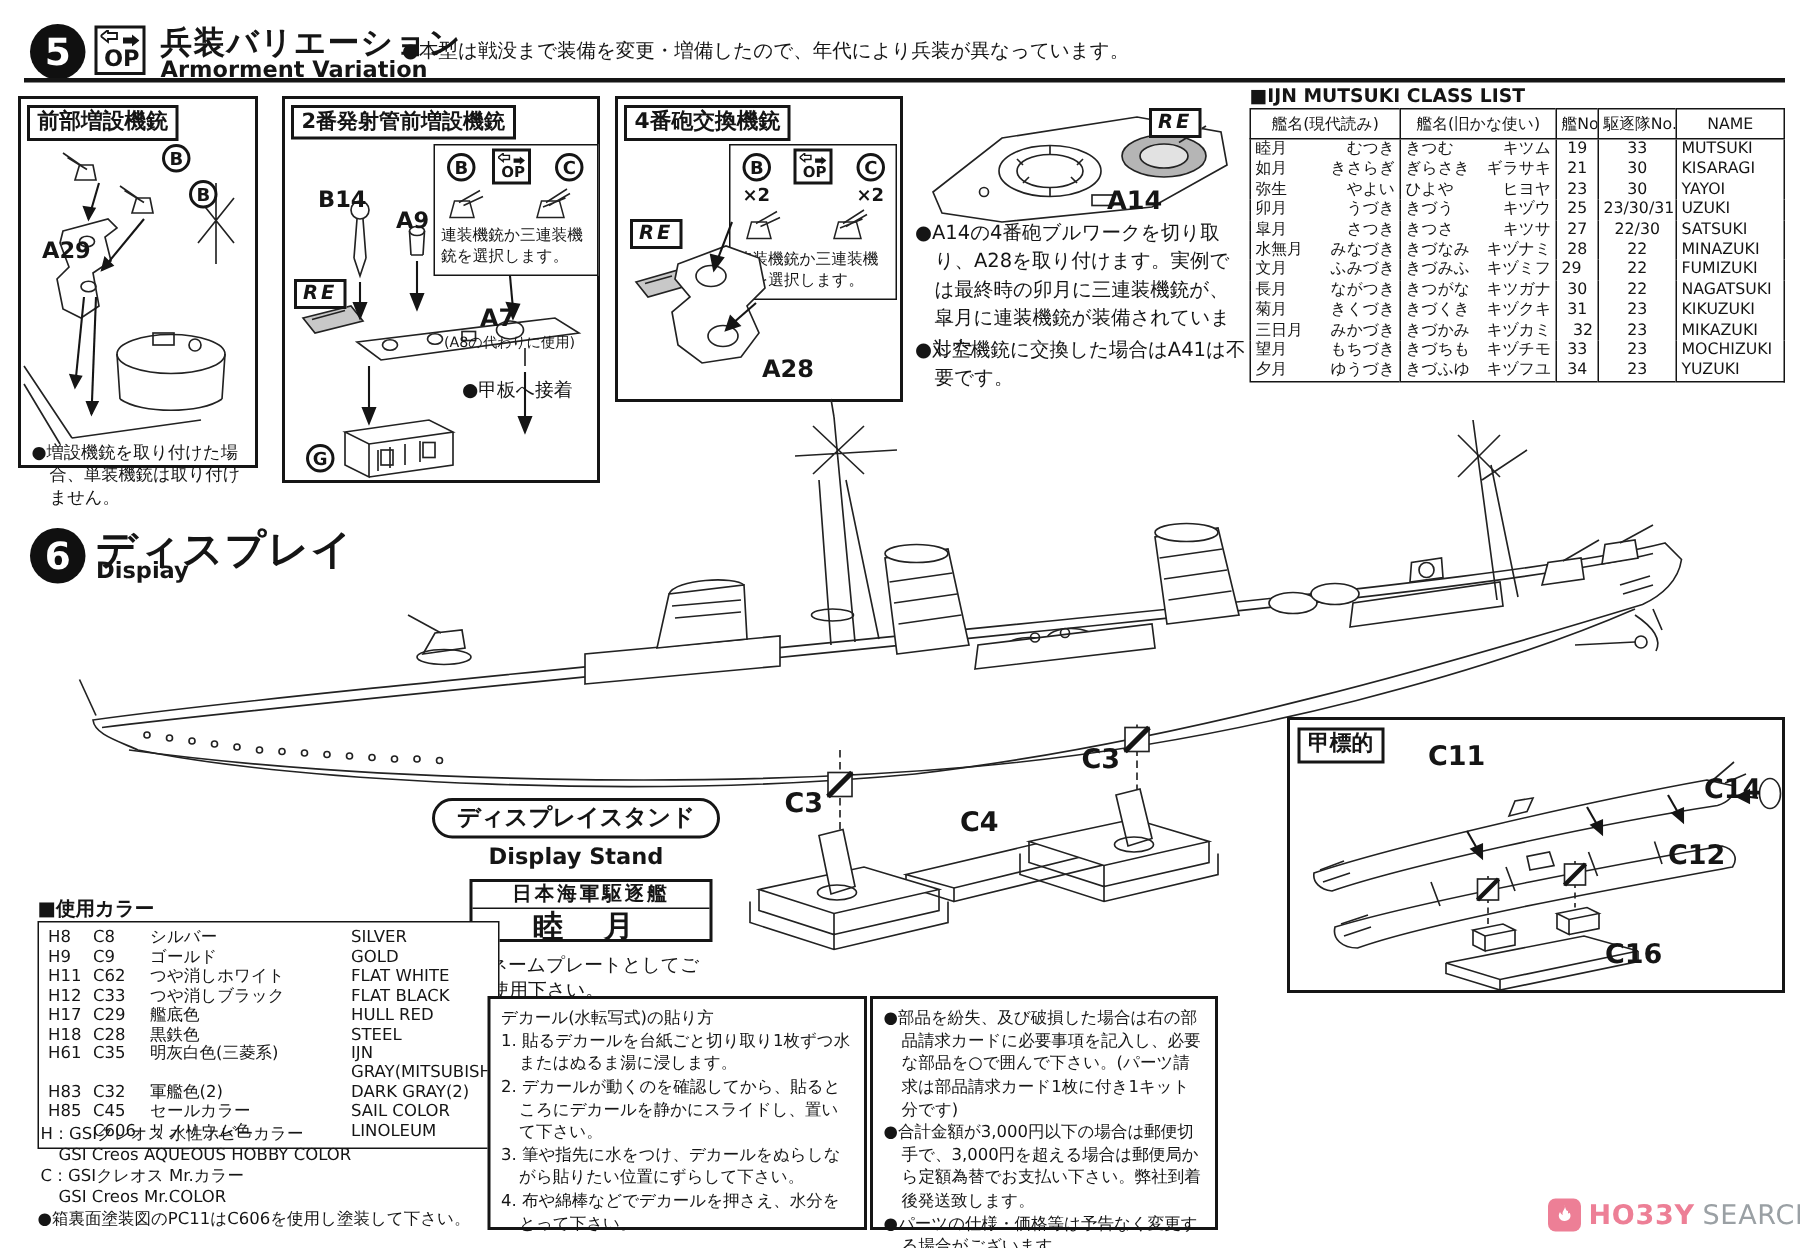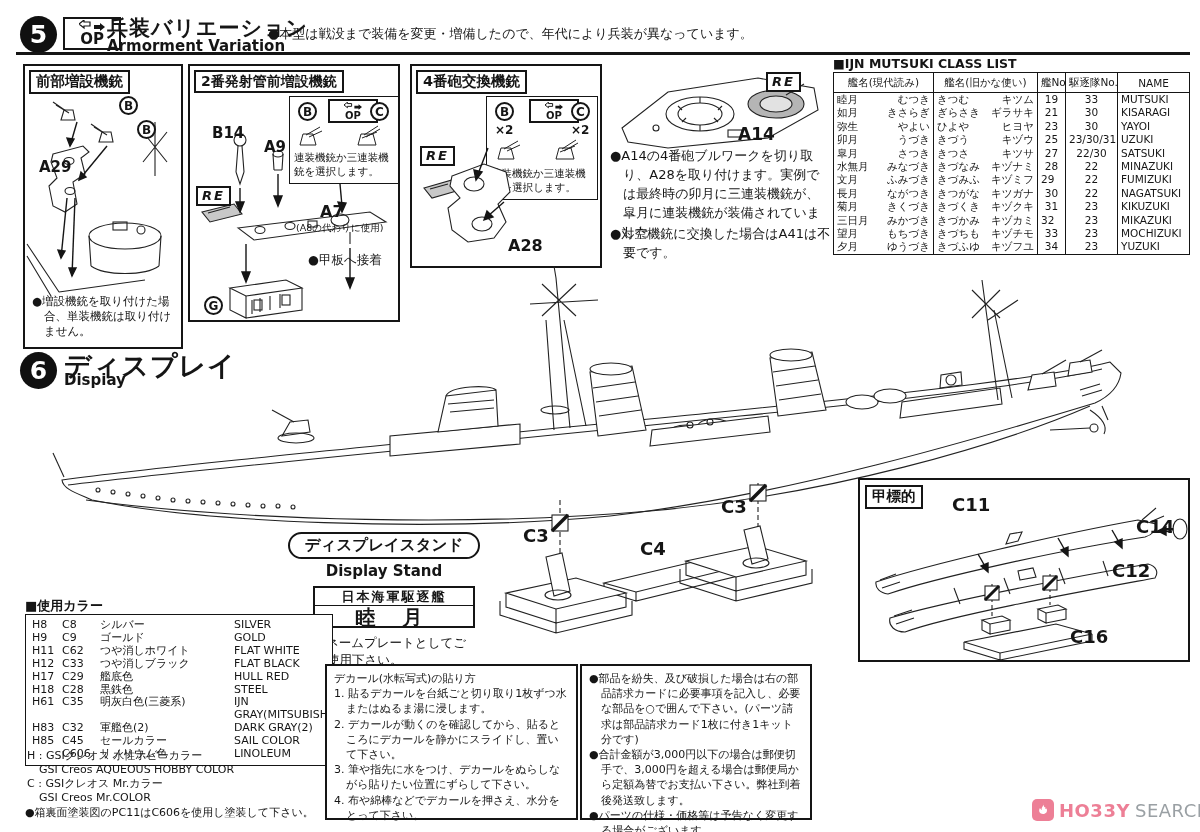--- a/index.html
+++ b/index.html
@@ -10,21 +10,21 @@
   .b{font-weight:700}
   .obox{border:2px solid #151515;background:#fff}
   .tab-title{border:2px solid #151515;background:#fff;font-weight:700;padding:0 5px;display:inline-block;line-height:1.35}
   .circle-num{width:37px;height:37px;border-radius:50%;background:#101010;color:#fff;
               font-weight:700;font-size:25px;display:flex;align-items:center;justify-content:center}
   .circ{width:19px;height:19px;border:2px solid #151515;border-radius:50%;background:#fff;
         display:inline-flex;align-items:center;justify-content:center;font-weight:700;font-size:12px}
   .re-box{border:2px solid #151515;background:#fff;font-weight:700;font-style:italic;
           font-size:13px;padding:0 4px;letter-spacing:2px;display:inline-block;line-height:1.25}
   .op-icon{border:2px solid #151515;background:#fff;display:inline-flex;flex-direction:column;
-           align-items:center;padding:1px 14px 0}
+           align-items:flex-end;padding:1px 2px 0}
   .op-txt{font-weight:700;font-size:10px;line-height:1.1}
   .op-lg .op-txt{font-size:15px}
   .jnote{font-size:11.5px;line-height:15px}
   .hang{padding-left:12px;text-indent:-12px}
   .selbox{border:1.5px solid #151515;background:#fff}
   .selnote{font-size:10.5px;line-height:13.5px}
   .qty{font-weight:700;font-size:12px;line-height:1}
   
   table.clist{border-collapse:collapse;table-layout:fixed;background:#fff;border:1.5px solid #151515;font-size:10.5px}
   table.clist th,table.clist td{border-left:1px solid #151515;padding:0 3px;white-space:nowrap;overflow:hidden;font-weight:400}
@@ -55,21 +55,21 @@
       <path d="M11 2 L5 2 L5 0 L0 4 L5 8 L5 6 L11 6 Z" fill="none" stroke="#151515" stroke-width="1.2"></path>
       <path d="M15 5 L21 5 L21 3 L26 7 L21 11 L21 9 L15 9 Z" fill="#151515"></path>
     </svg>
     <div class="op-txt">OP</div>
   </div>
   <div class="abs b" style="left:107px;top:14px;font-size:21px;letter-spacing:1px">兵装バリエーション</div>
   <div class="abs b" style="left:107px;top:37px;font-size:15px">Armorment Variation</div>
   <div class="abs" style="left:268px;top:25px;font-size:13px">●本型は戦没まで装備を変更・増備したので、年代により兵装が異なっています。</div>
   <div class="abs" style="left:16px;top:52px;width:1174px;height:3px;background:#151515"></div>
 
-  <div class="abs obox" style="left:23px;top:64px;width:160px;height:285px">
+  <div class="abs obox" style="left:12px;top:64px;width:160px;height:248px">
     <div class="tab-title" style="position:absolute;left:4px;top:4px;font-size:14.5px">前部増設機銃</div>
     <svg class="abs" style="left:0;top:28px" width="156" height="206" viewBox="0 0 156 206">
       <g stroke="#222" stroke-width="1.1" fill="none">
 
         <g>
             <polygon points="36,26 50,26 48,16 39,16" fill="#fff"></polygon>
             <path d="M41,17 L28,8 M44,19 L31,11"></path>
           </g>
         <g>
             <polygon points="74,48 88,48 86,38 77,38" fill="#fff"></polygon>
@@ -409,21 +409,21 @@
               <span>三日月</span>
               <span>みかづき</span>
             </div>
           </td>
           <td>
             <div class="pair">
               <span>きづかみ</span>
               <span>キヅカミ</span>
             </div>
           </td>
-          <td style="text-align:left">32</td>
+          <td style="text-align:right">32</td>
           <td style="text-align:center">23</td>
           <td>MIKAZUKI</td>
         </tr>
     <tr>
           <td>
             <div class="pair">
               <span>望月</span>
               <span>もちづき</span>
             </div>
           </td>

